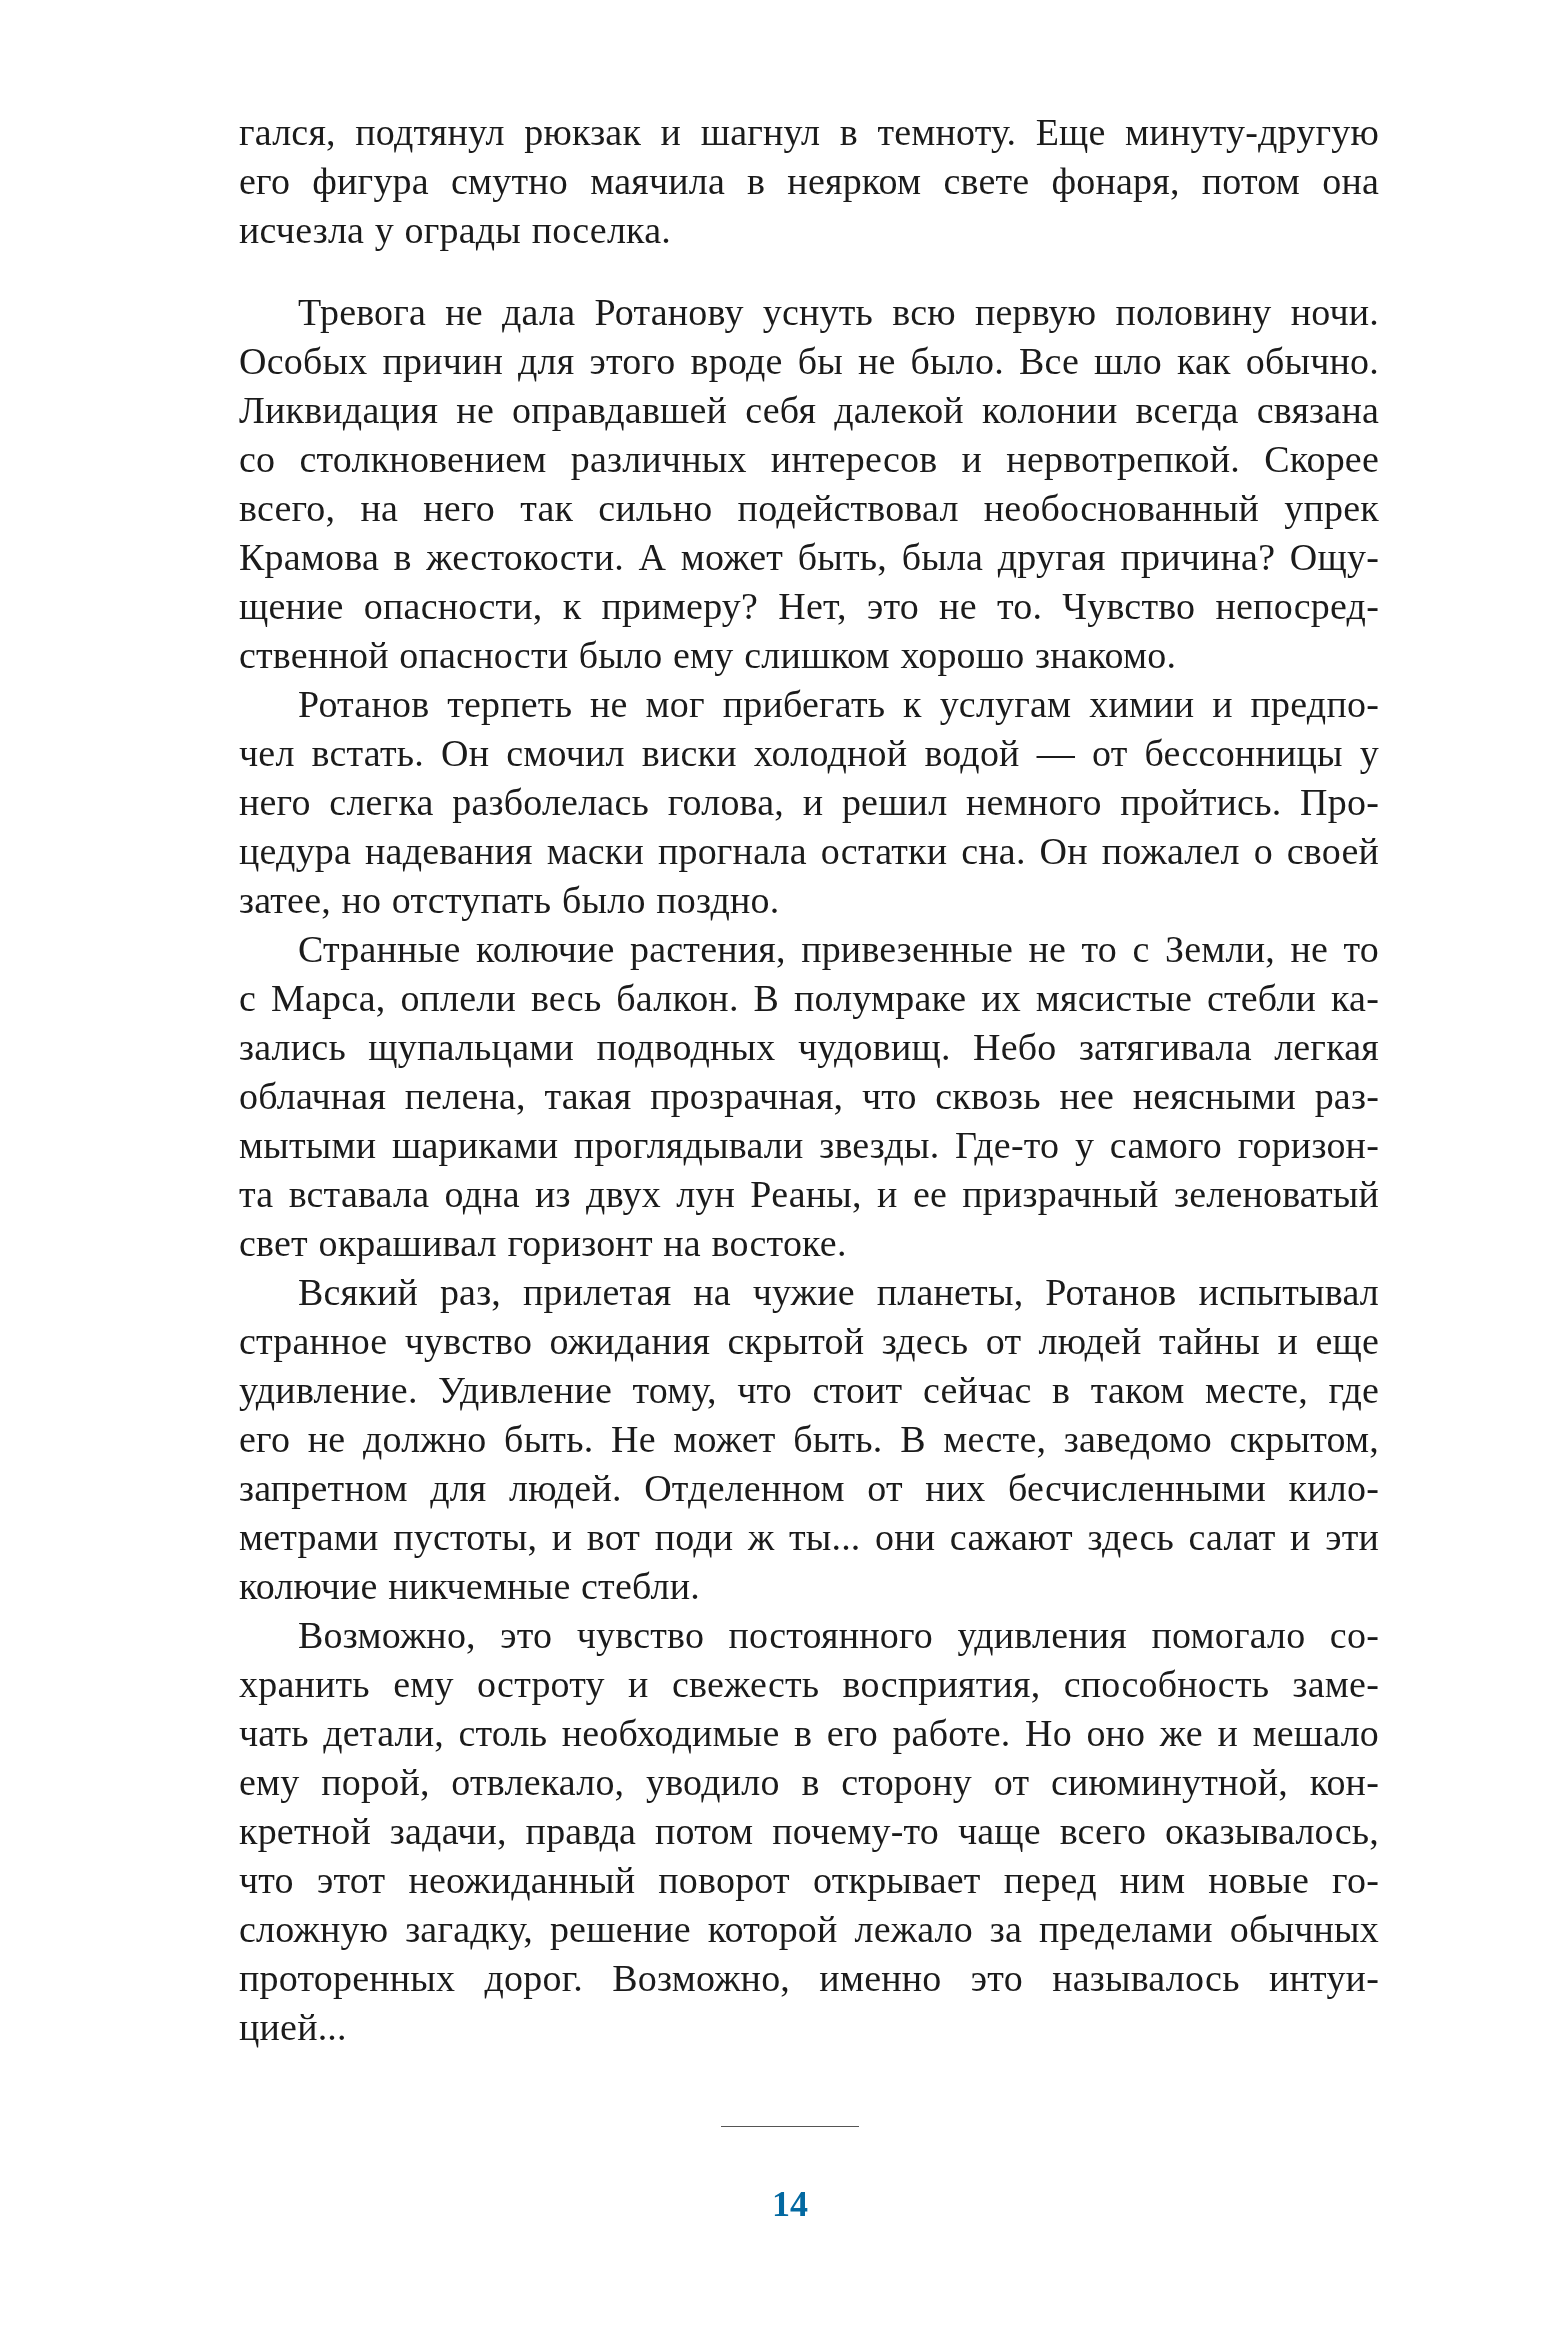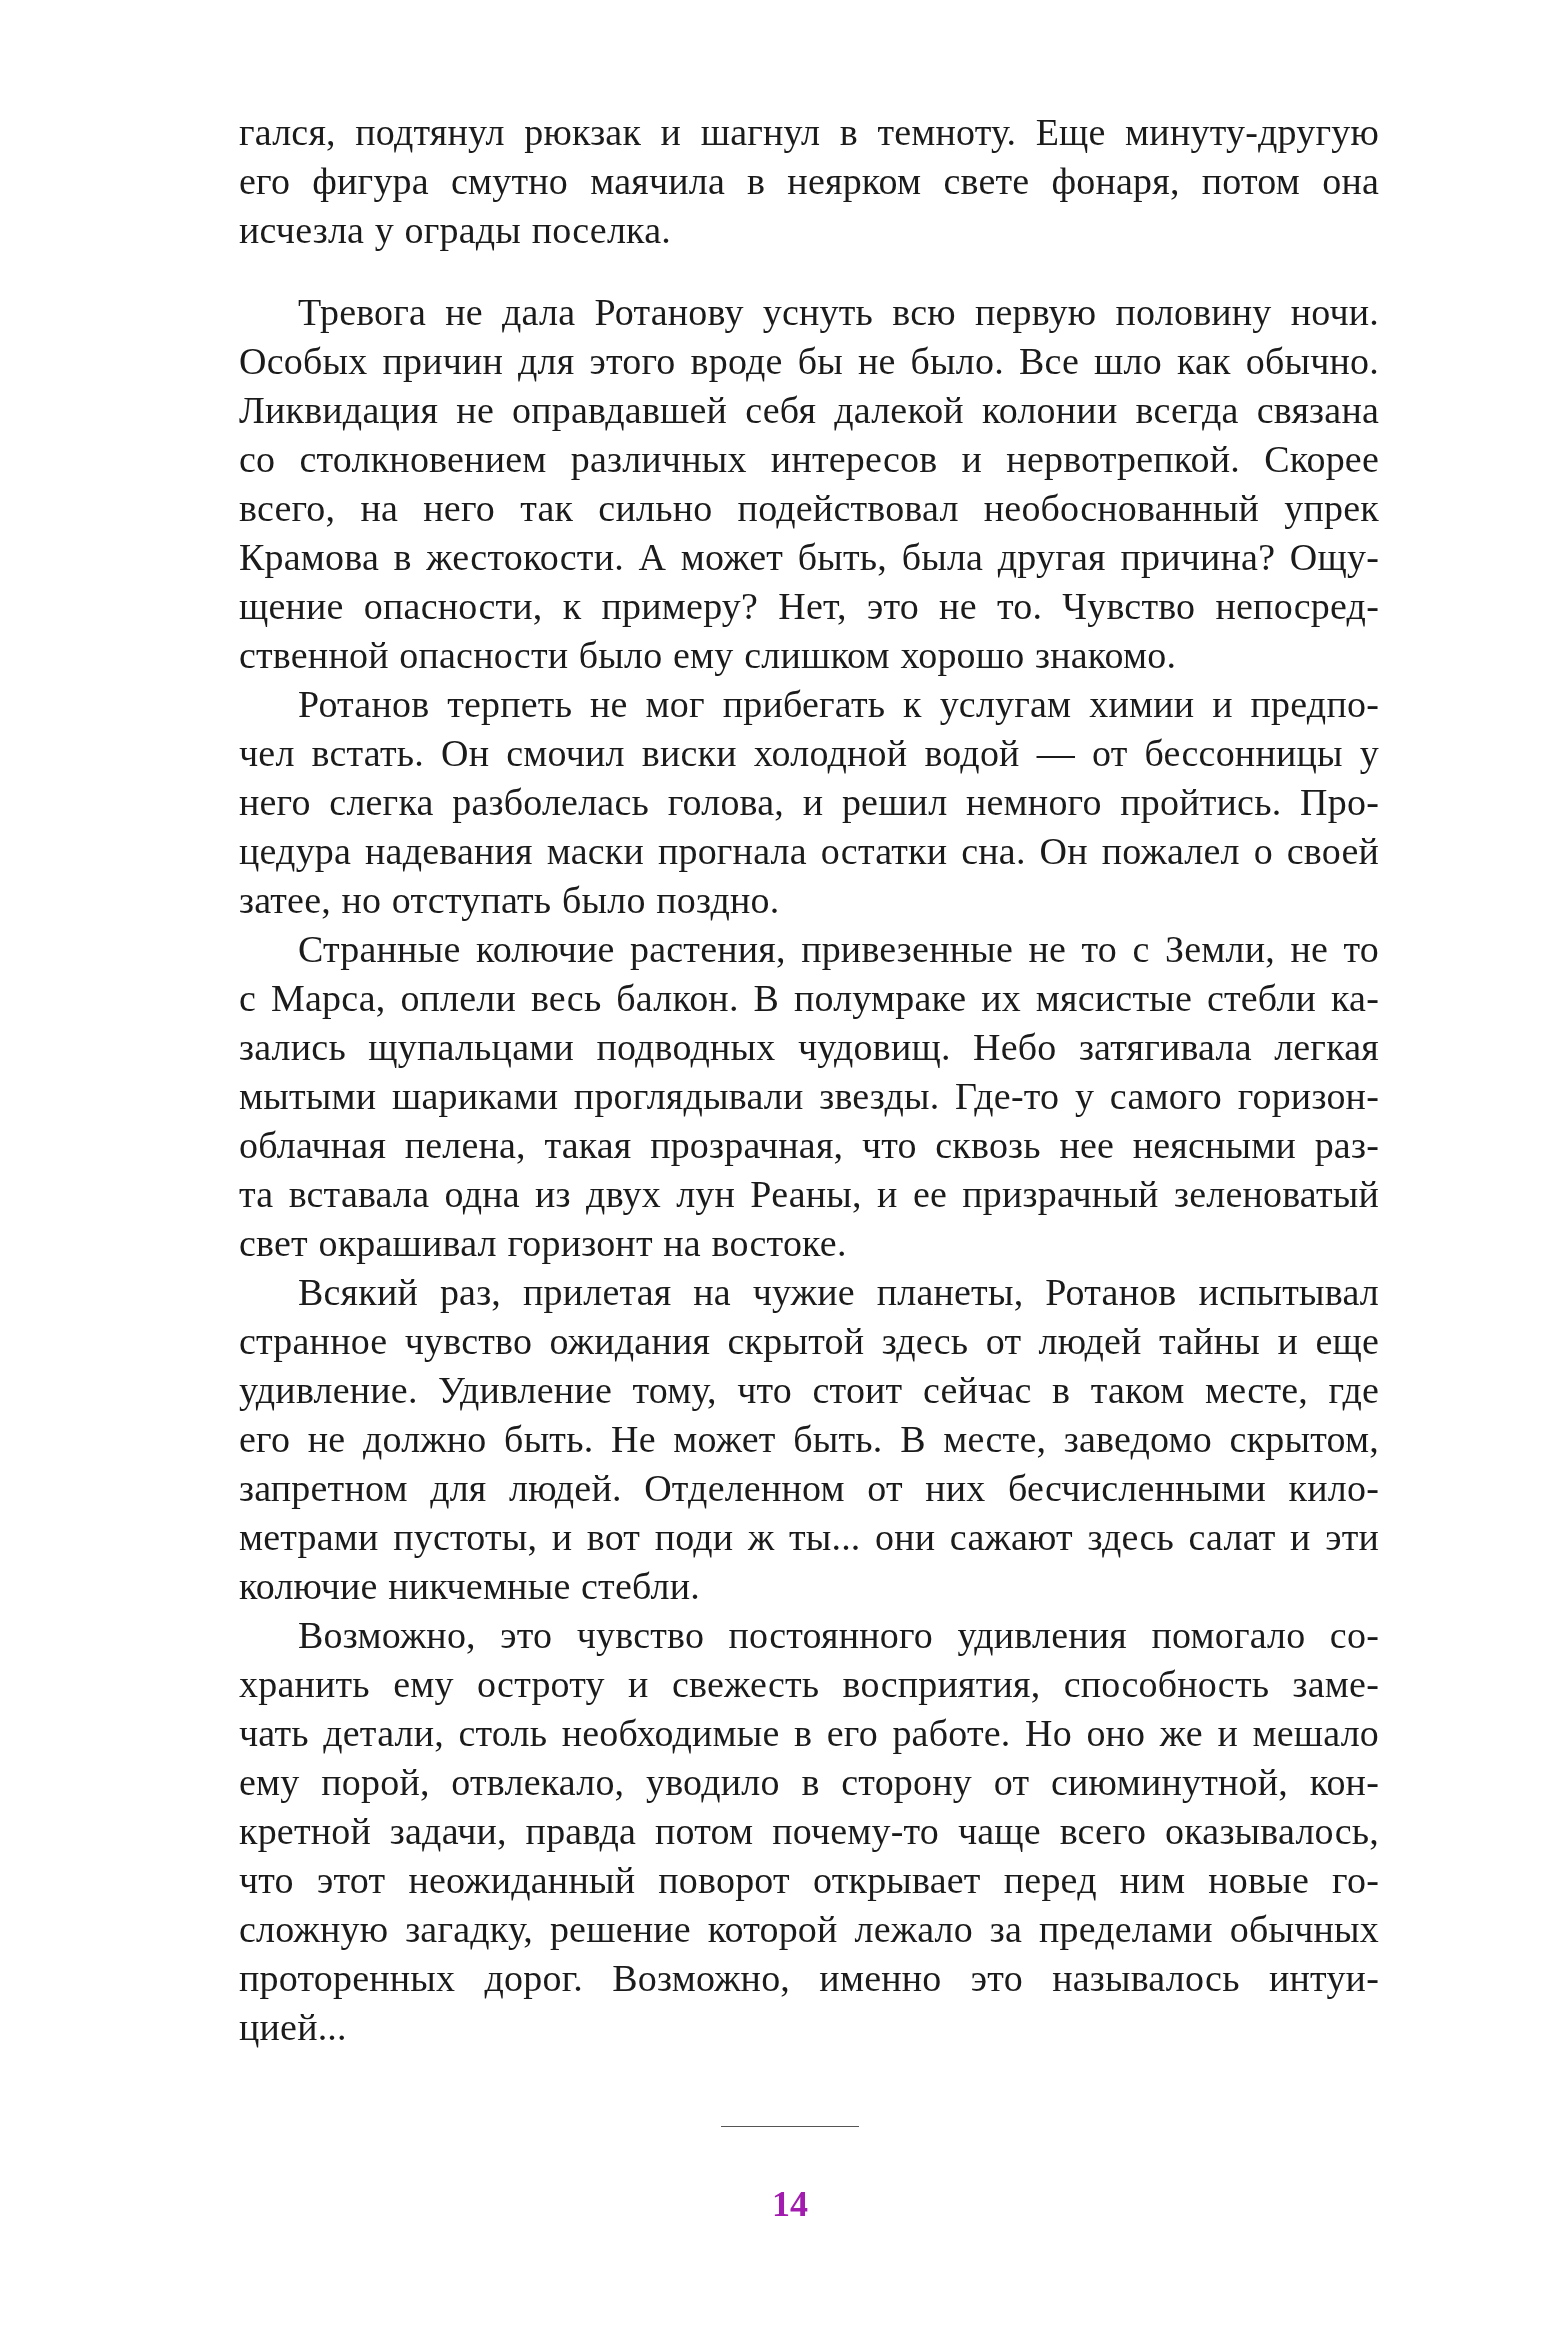--- a/index.html
+++ b/index.html
@@ -65,21 +65,21 @@
     }
     .page-number {
       position: absolute;
       left: 0;
       width: 1565px;
       top: 2182px;
       text-align: center;
       font-size: 36px;
       font-weight: bold;
       line-height: 45px;
-      color: #a21caf;
+      color: #0369a1;
       padding-left: 15px;
       box-sizing: border-box;
     }
   </style>
 </head>
 <body>
 
 <div class="page">
 
   <div class="text-block block-top">
@@ -108,22 +108,22 @@
       <span class="line">чел встать. Он смочил виски холодной водой — от бессонницы у</span>
       <span class="line">него слегка разболелась голова, и решил немного пройтись. Про-</span>
       <span class="line">цедура надевания маски прогнала остатки сна. Он пожалел о своей</span>
       <span class="line last">затее, но отступать было поздно.</span>
     </div>
 
     <div class="para">
       <span class="line" style="padding-left:59px">Странные колючие растения, привезенные не то с Земли, не то</span>
       <span class="line">с Марса, оплели весь балкон. В полумраке их мясистые стебли ка-</span>
       <span class="line">зались щупальцами подводных чудовищ. Небо затягивала легкая</span>
+      <span class="line">облачная пелена, такая прозрачная, что сквозь нее неясными раз-</span>
       <span class="line">мытыми шариками проглядывали звезды. Где-то у самого горизон-</span>
-      <span class="line">облачная пелена, такая прозрачная, что сквозь нее неясными раз-</span>
       <span class="line">та вставала одна из двух лун Реаны, и ее призрачный зеленоватый</span>
       <span class="line last">свет окрашивал горизонт на востоке.</span>
     </div>
 
     <div class="para">
       <span class="line" style="padding-left:59px">Всякий раз, прилетая на чужие планеты, Ротанов испытывал</span>
       <span class="line">странное чувство ожидания скрытой здесь от людей тайны и еще</span>
       <span class="line">удивление. Удивление тому, что стоит сейчас в таком месте, где</span>
       <span class="line">его не должно быть. Не может быть. В месте, заведомо скрытом,</span>
       <span class="line">запретном для людей. Отделенном от них бесчисленными кило-</span>

